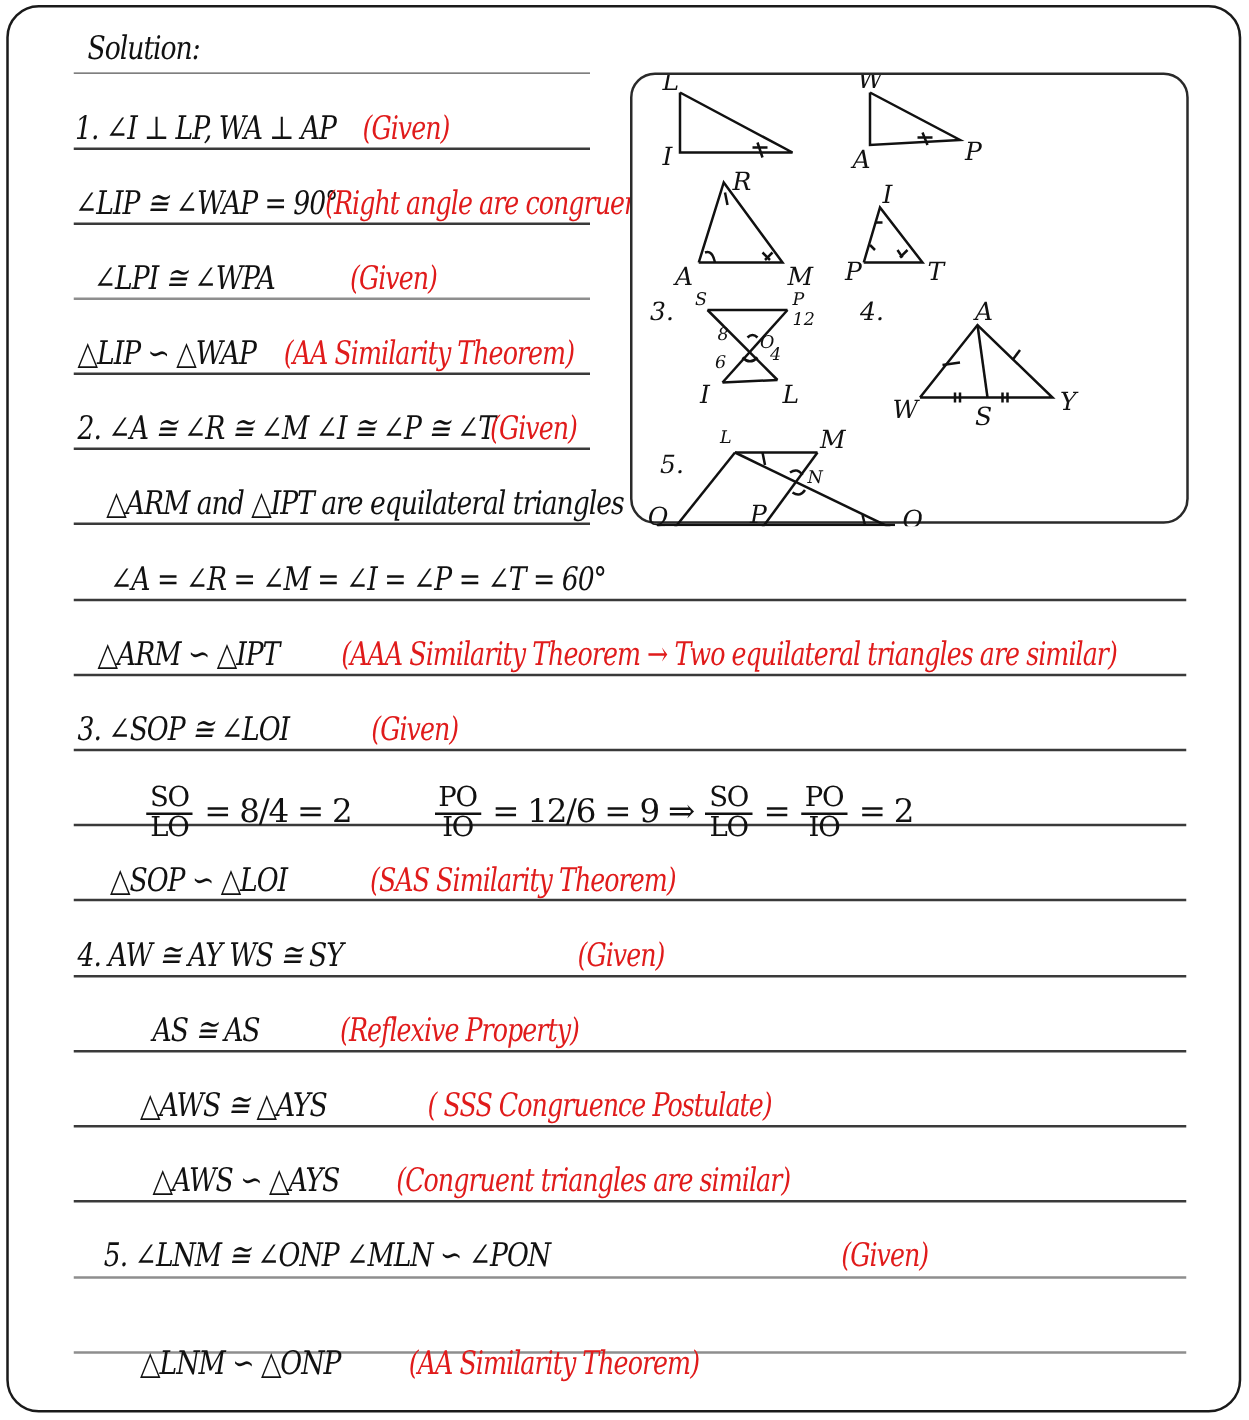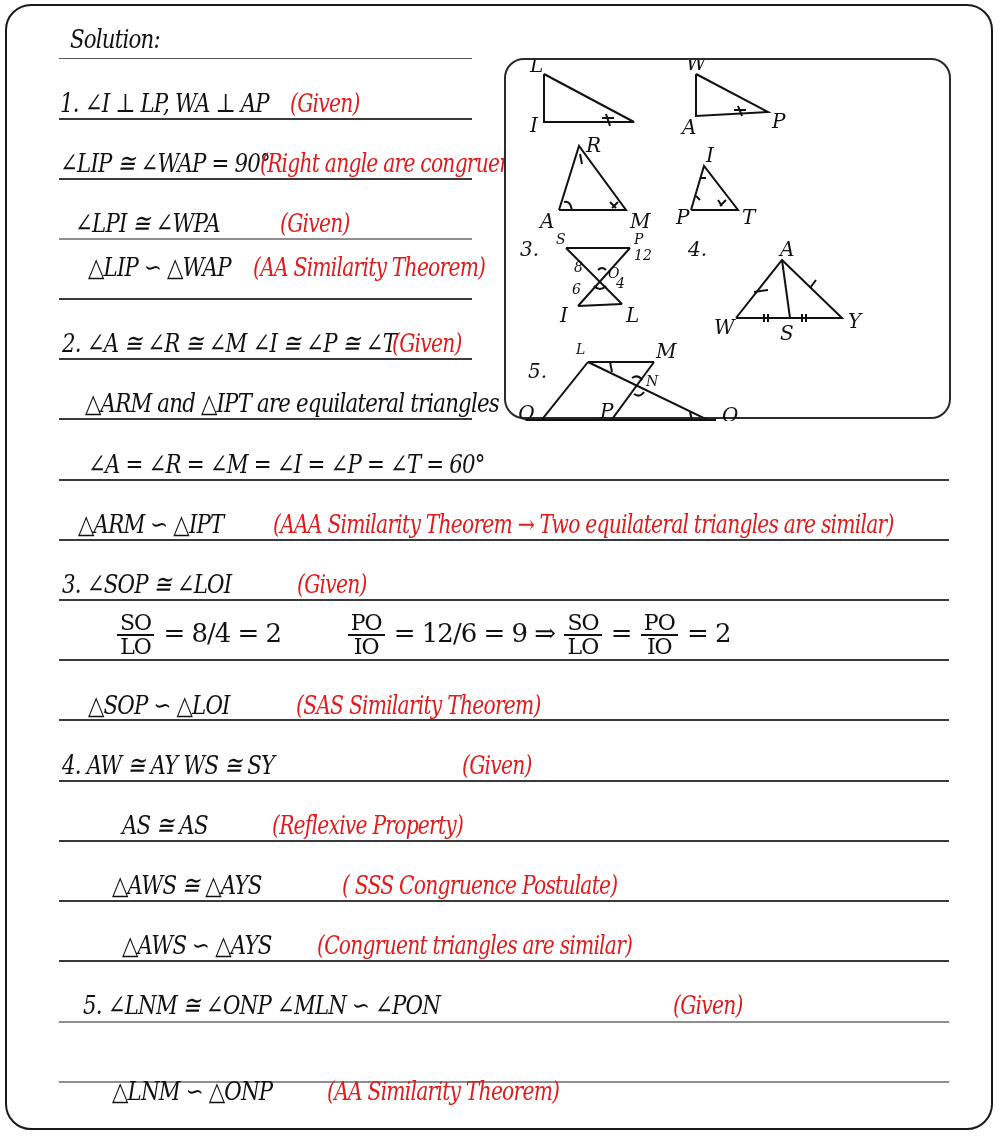--- a/index.html
+++ b/index.html
@@ -7,21 +7,21 @@
          font-family: "DejaVu Sans", sans-serif; }
   .sheet { position: absolute; left: 5px; top: 4px; width: 988px; height: 1126px;
            border: 2px solid #1a1a1a; border-radius: 26px; box-sizing: border-box; }
   .rule { position: absolute; height: 2px; background: #3a3a3a; }
   .rule.light { background: #8e8e8e; }
   .line { position: absolute; white-space: nowrap; font-size: 26px; line-height: 30px;
           font-style: italic; letter-spacing: -1px; }
   .ink { color: #111111; font-family: "DejaVu Serif", serif; transform: scaleX(0.82); transform-origin: left; display: inline-block; }
   .red { color: #e01b1b; font-family: "DejaVu Serif", serif; transform: scaleX(0.78); transform-origin: left; display: inline-block; }
   .frac { display: inline-flex; flex-direction: column; align-items: center; vertical-align: middle;
-          font-size: 22px; line-height: 22px; margin: 0 2px; }
+          font-size: 22px; line-height: 22px; margin: 16px 2px; }
   .frac .num { border-bottom: 2px solid #111; padding: 0 3px; }
   .diagram-box { position: absolute; left: 504px; top: 58px; width: 447px; height: 361px;
                  border: 2px solid #2a2a2a; border-radius: 20px; box-sizing: border-box; background: #fff; }
   .diagram-box svg { position: absolute; left: 0; top: 0; }
   .lbl { font-family: "DejaVu Serif", serif; font-style: italic; font-size: 20px; fill: #111; }
   .lbls { font-family: "DejaVu Serif", serif; font-style: italic; font-size: 14px; fill: #111; }
 </style>
 </head>
 <body>
 
@@ -56,21 +56,21 @@
 <div class="line" style="left:60px;top:148px;">
   <span class="ink">∠LIP ≅ ∠WAP = 90°</span>
   <span class="red" style="position:absolute;left:200px">(Right angle are congruent)</span>
 </div>
 
 <div class="line" style="left:75px;top:208px;">
   <span class="ink">∠LPI ≅ ∠WPA</span>
   <span class="red" style="position:absolute;left:205px">(Given)</span>
 </div>
 
-<div class="line" style="left:62px;top:252px;margin-left:26px;">
+<div class="line" style="left:62px;top:268px;">
   <span class="ink">△LIP ∽ △WAP</span>
   <span class="red" style="position:absolute;left:165px">(AA Similarity Theorem)</span>
 </div>
 
 <div class="line" style="left:62px;top:328px;">
   <span class="ink">2. ∠A ≅ ∠R ≅ ∠M  ∠I ≅ ∠P ≅ ∠T</span>
   <span class="red" style="position:absolute;left:330px">(Given)</span>
 </div>
 
 <div class="line" style="left:55px;top:388px;margin-left:30px;">

